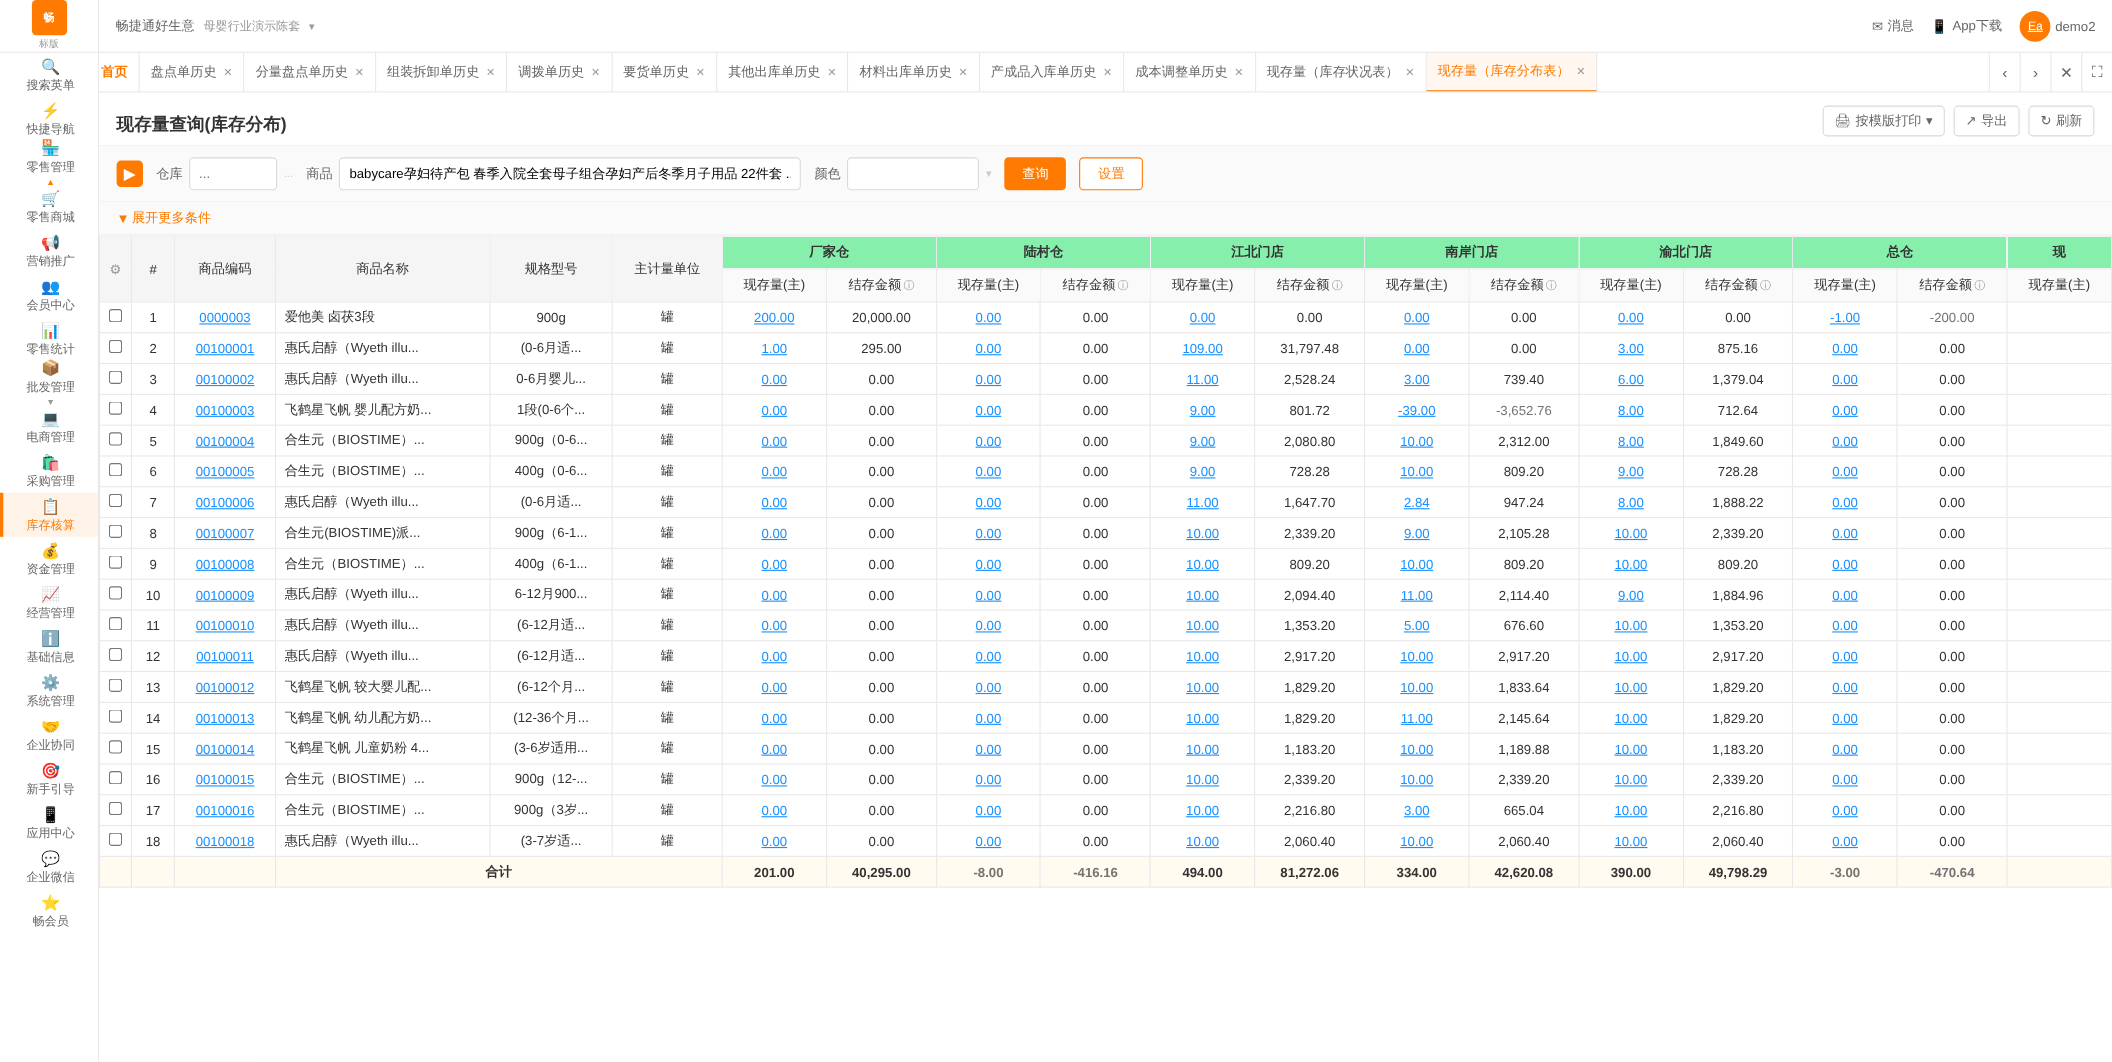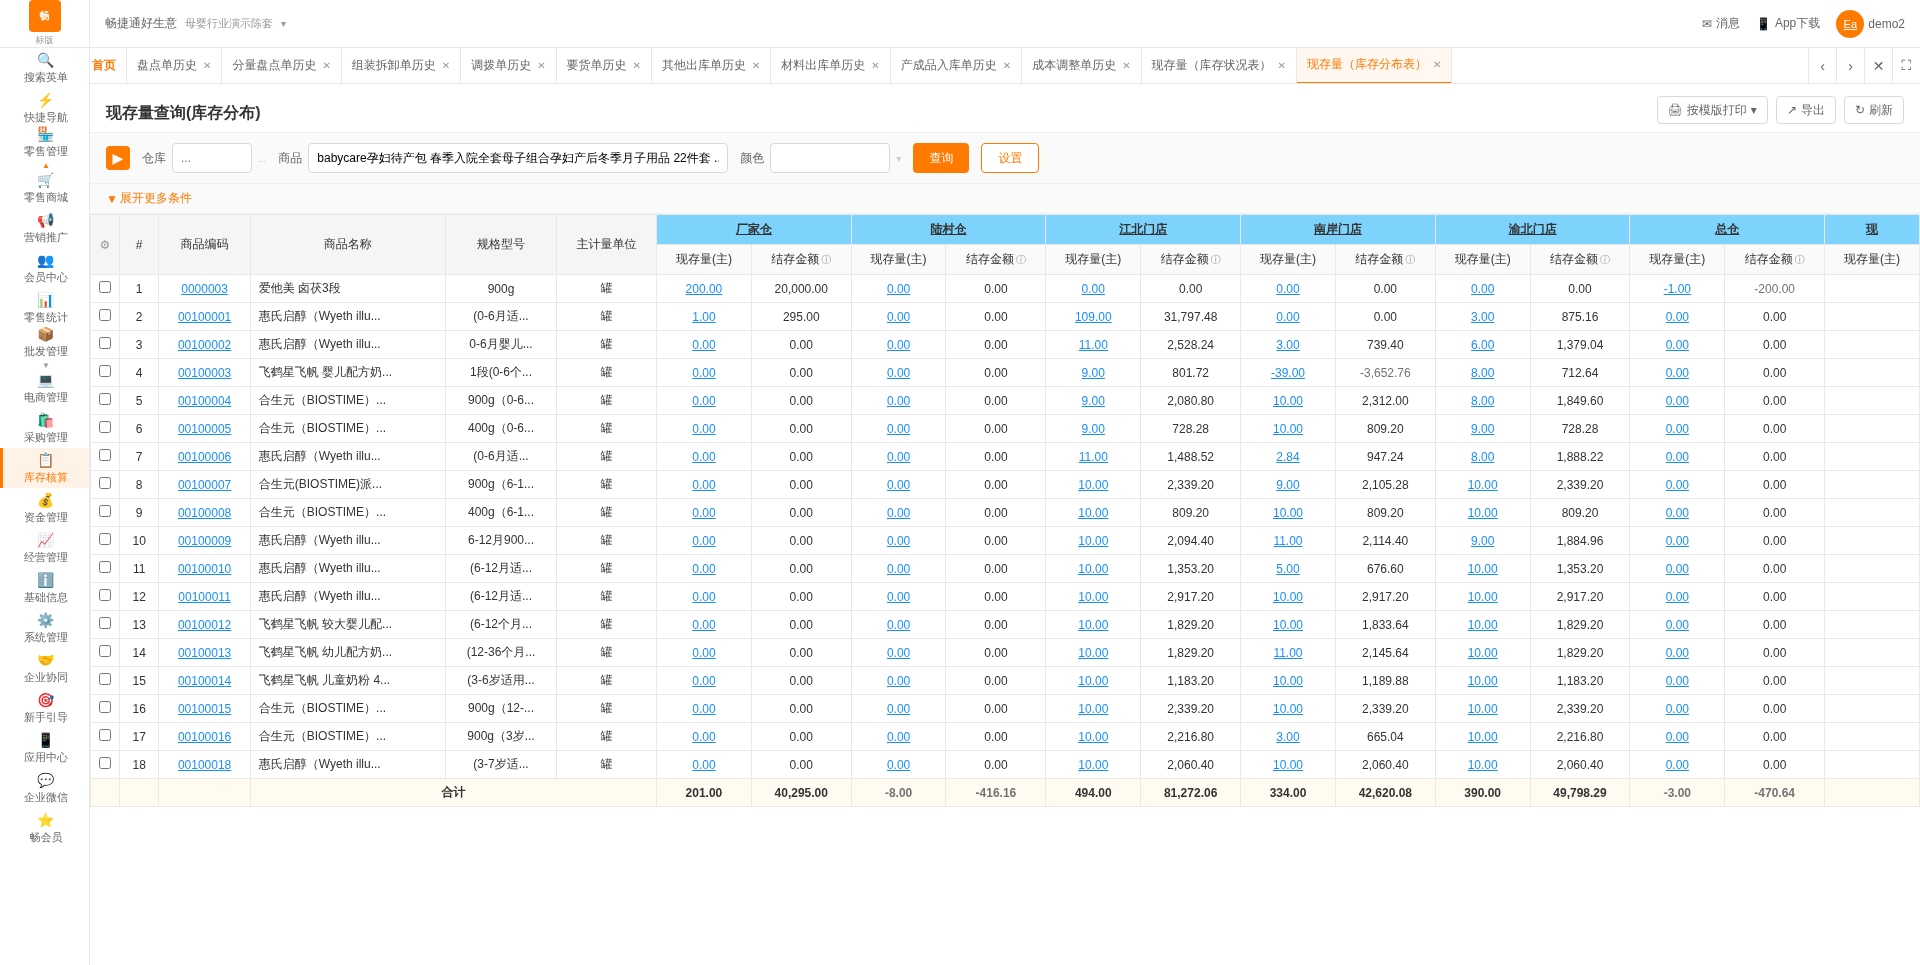--- a/index.html
+++ b/index.html
@@ -48,21 +48,21 @@
     .filter-expand { color: #ff7a00; cursor: pointer; font-size: 12px; display: flex; align-items: center; gap: 2px; }
     .btn-orange { height: 30px; padding: 0 16px; background: #ff7a00; border: none; border-radius: 4px; color: #fff; font-size: 12px; cursor: pointer; }
     .btn-outline { height: 30px; padding: 0 16px; background: #fff; border: 1px solid #ff7a00; border-radius: 4px; color: #ff7a00; font-size: 12px; cursor: pointer; }
     .orange-arrow { display: flex; align-items: center; justify-content: center; width: 24px; height: 24px; background: #ff7a00; border-radius: 4px; color: #fff; cursor: pointer; font-size: 14px; flex-shrink: 0; }
 
     
     .table-area { flex: 1; overflow: auto; }
     table { width: 100%; border-collapse: collapse; font-size: 12px; }
     thead tr { background: #f5f5f5; position: sticky; top: 0; z-index: 10; }
     thead th { padding: 6px 8px; text-align: center; border: 1px solid #e8e8e8; color: #333; font-weight: normal; white-space: nowrap; }
-    thead th.group-header { background: #7dd3fc; font-weight: bold; text-decoration: underline; }
+    thead th.group-header { background: #86efac; font-weight: bold; }
     tbody tr { border-bottom: 1px solid #f0f0f0; }
     tbody tr.summary-row { background: #fffbf0; font-weight: bold; }
     tbody td { padding: 5px 8px; text-align: center; border: 1px solid #e8e8e8; white-space: nowrap; }
     tbody td.text-left { text-align: left; }
     .red { color: #737373; }
     .link { color: #1890ff; text-decoration: underline; cursor: pointer; }
     .gear-icon { color: #999; cursor: pointer; }
     
     
     ::-webkit-scrollbar { width: 6px; height: 6px; }
@@ -464,21 +464,21 @@
     <td>7</td>
     <td class="link">00100006</td>
     <td class="text-left">惠氏启醇（Wyeth illu...</td>
     <td>(0-6月适...</td>
     <td>罐</td>
     <td class="link">0.00</td>
     <td>0.00</td>
     <td class="link">0.00</td>
     <td>0.00</td>
     <td class="link">11.00</td>
-    <td>1,488.52</td>
+    <td>1,647.70</td>
     <td class="link">2.84</td>
     <td class="">947.24</td>
     <td class="link">8.00</td>
     <td>1,888.22</td>
     <td class="link">0.00</td>
     <td class="">0.00</td>
     <td></td>
   </tr>
             <tr>
     <td><input type="checkbox" style="width: 12px; height: 12px;"></td>

